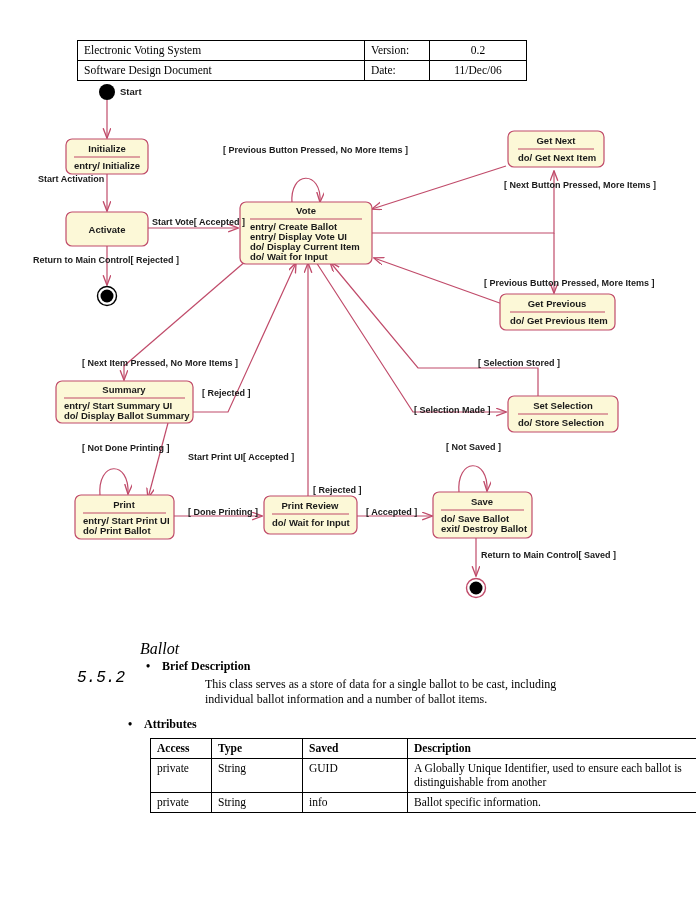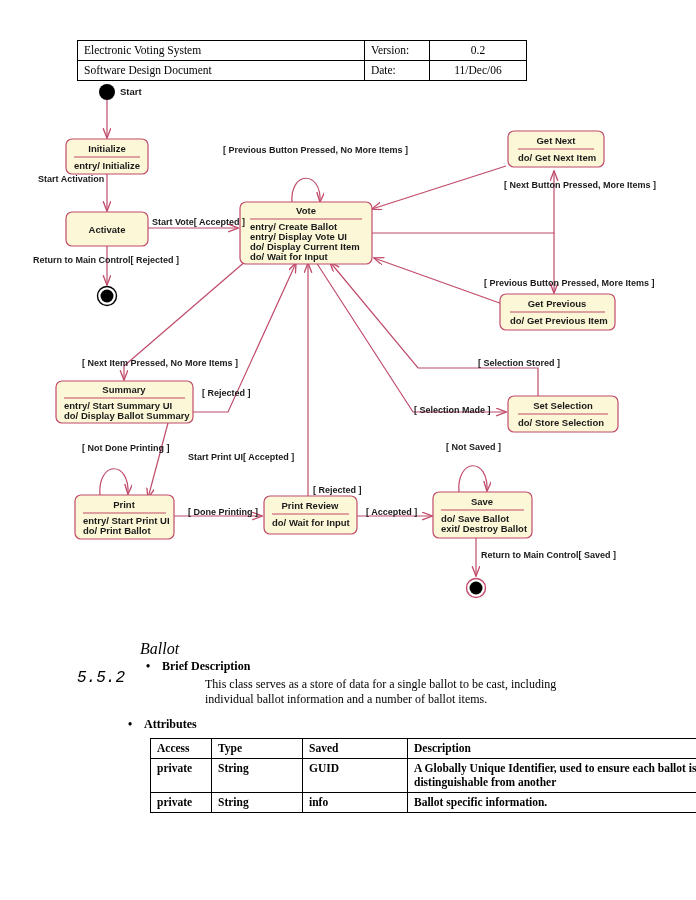--- a/index.html
+++ b/index.html
@@ -154,21 +154,20 @@
     font-family: "Liberation Serif", serif;
     font-size: 11.5px;
     margin-top: 6px;
   }
   .attr-table td, .attr-table th {
     border: 1px solid #000000;
     padding: 2px 6px 3px 6px;
     vertical-align: top;
     text-align: left;
     line-height: 14px;
-    font-weight: bold;
   }
   .attr-table thead th { font-weight: bold; }
   .c-access { width: 48px; }
   .c-type   { width: 78px; }
   .c-name   { width: 92px; }
 
   
   .footer {
     position: absolute;
     left: 0;

